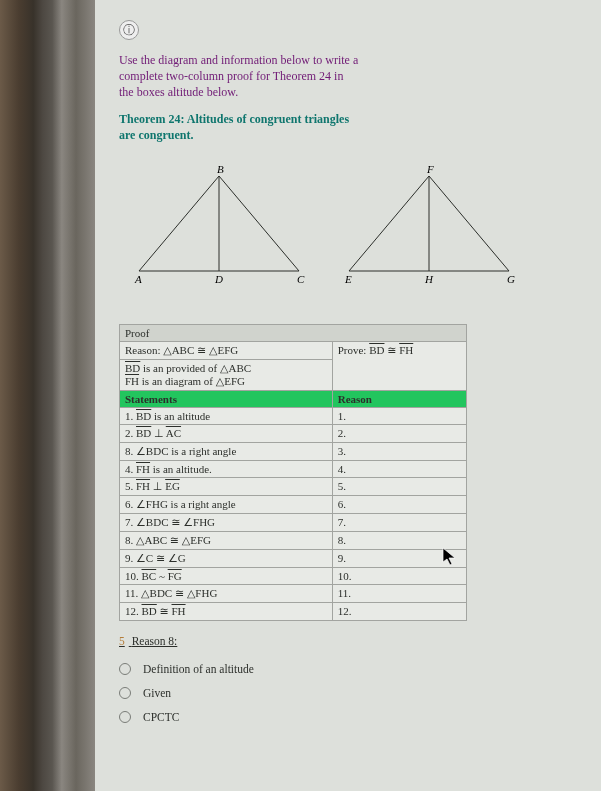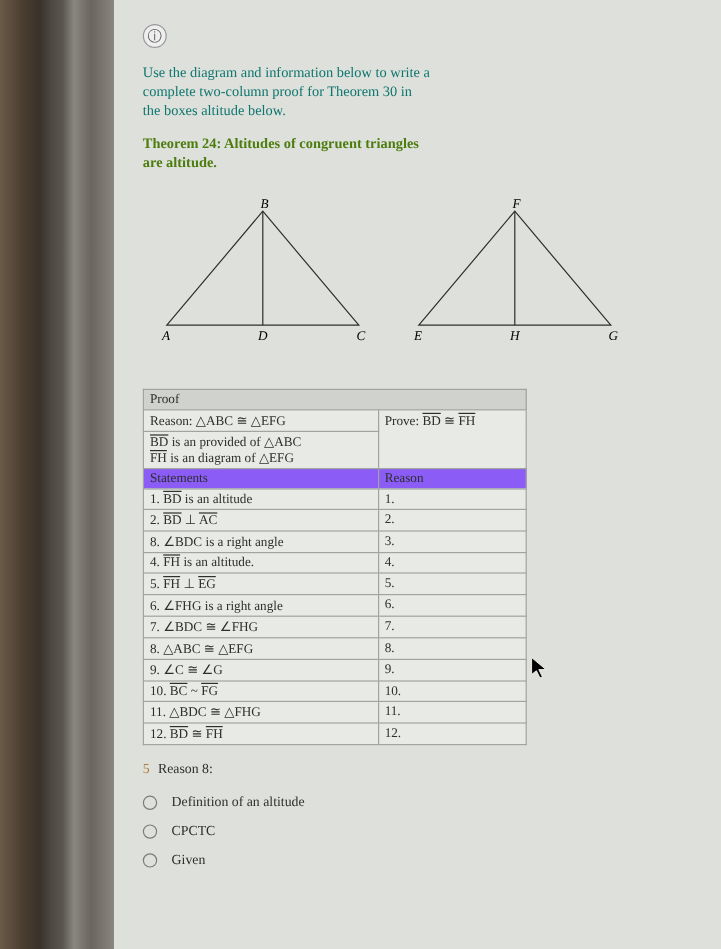--- a/index.html
+++ b/index.html
@@ -25,48 +25,49 @@
     }
     .icon-btn {
       width: 20px; height: 20px;
       border: 1px solid #999;
       border-radius: 50%;
       display: flex; align-items: center; justify-content: center;
       font-size: 12px; color: #555;
       background: #eee;
       margin-bottom: 12px;
     }
-    .instr { font-size: 12px; color: #0f766e; line-height: 1.35; margin-bottom: 10px; }
-    .theorem { font-size: 12px; color: #4d7c0f; line-height: 1.35; margin-bottom: 16px; }
+    .instr { font-size: 12px; color: #701a75; line-height: 1.35; margin-bottom: 10px; }
+    .theorem { font-size: 12px; color: #0f766e; line-height: 1.35; margin-bottom: 16px; }
     .theorem .bold { font-weight: bold; }
     .diagrams { display: flex; gap: 10px; margin: 18px 0 20px; }
     .tri-svg { display: block; }
     .proof-table {
       border-collapse: collapse;
       background: #e8eae6;
       font-size: 11px;
       color: #2c2f2b;
-      width: 320px;
+      width: 348px;
       margin-top: 33px;
     }
     .proof-table td, .proof-table th {
       border: 1px solid #a2a4a0;
       padding: 2px 5px;
       text-align: left;
       vertical-align: top;
     }
     .proof-table .hdr {
-      background: #8b5cf6;
-      font-weight: normal;
+      background: #22c55e;
+      font-weight: bold;
     }
     .proof-table .section-hdr { background: #d0d3cd; }
     .question {
       font-size: 11.5px;
       color: #2c2f2b;
       margin-top: 14px;
+      text-decoration: underline;
     }
     .question .q-num { color: #b47d3a; margin-right: 4px; }
     .options { margin-top: 10px; }
     .opt {
       display: flex; align-items: center;
       padding: 6px 0;
       font-size: 11.5px;
       color: #2c2f2b;
     }
     .opt .radio {
@@ -89,27 +90,27 @@
 <body>
 
 <div class="left-edge"></div>
 
 <div class="screen">
 
   <div class="icon-btn">ⓘ</div>
 
   <div class="instr">
     <span>Use the diagram and information below to write a</span><br>
-    <span>complete two-column proof for Theorem 30 in</span><br>
+    <span>complete two-column proof for Theorem 24 in</span><br>
     <span>the boxes altitude below.</span>
   </div>
 
   <div class="theorem">
     <span class="bold">Theorem 24: Altitudes of congruent triangles</span><br>
-    <span class="bold">are altitude.</span>
+    <span class="bold">are congruent.</span>
   </div>
 
   <div class="diagrams">
     <svg class="tri-svg" width="200" height="130">
       <polygon points="20,110 180,110 100,15" fill="none" stroke="#2c2f2b" stroke-width="1"></polygon>
       <line x1="100" y1="15" x2="100" y2="110" stroke="#2c2f2b" stroke-width="1"></line>
       <text x="16" y="122" font-size="11" font-style="italic">A</text>
       <text x="98" y="12" font-size="11" font-style="italic">B</text>
       <text x="178" y="122" font-size="11" font-style="italic">C</text>
       <text x="96" y="122" font-size="11" font-style="italic">D</text>
@@ -199,25 +200,25 @@
     <span>Reason 8:</span>
   </div>
 
   <div class="options">
     <div class="opt">
       <span class="radio"></span>
       <span>Definition of an altitude</span>
     </div>
     <div class="opt">
       <span class="radio"></span>
-      <span>CPCTC</span>
+      <span>Given</span>
     </div>
     <div class="opt">
       <span class="radio"></span>
-      <span>Given</span>
+      <span>CPCTC</span>
     </div>
   </div>
 
 </div>
 
 <div class="cursor">
   <svg width="16" height="20">
       <path d="M1 1 L1 15 L5 12 L8 18 L10 17 L7 11 L13 11 Z" fill="#000" stroke="#fff" stroke-width="0.7"></path>
     </svg>
 </div>

